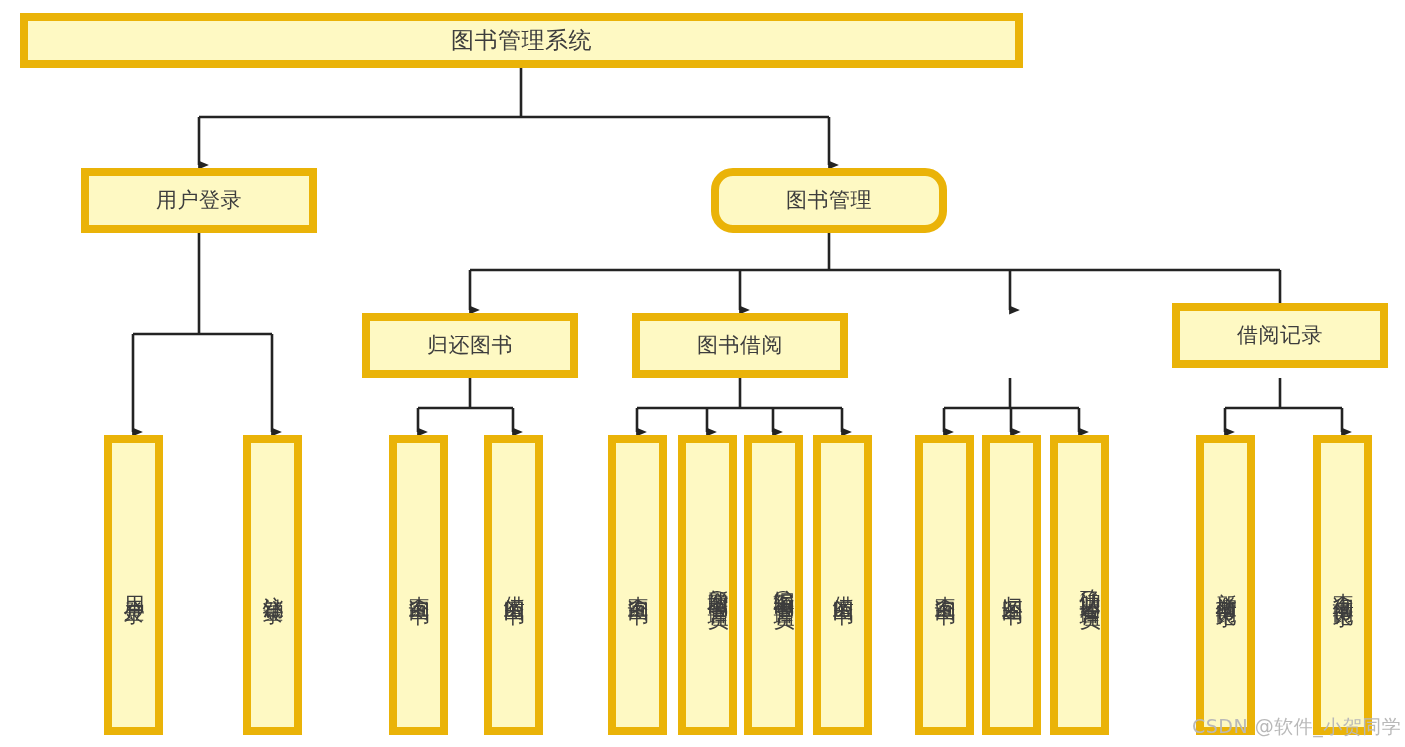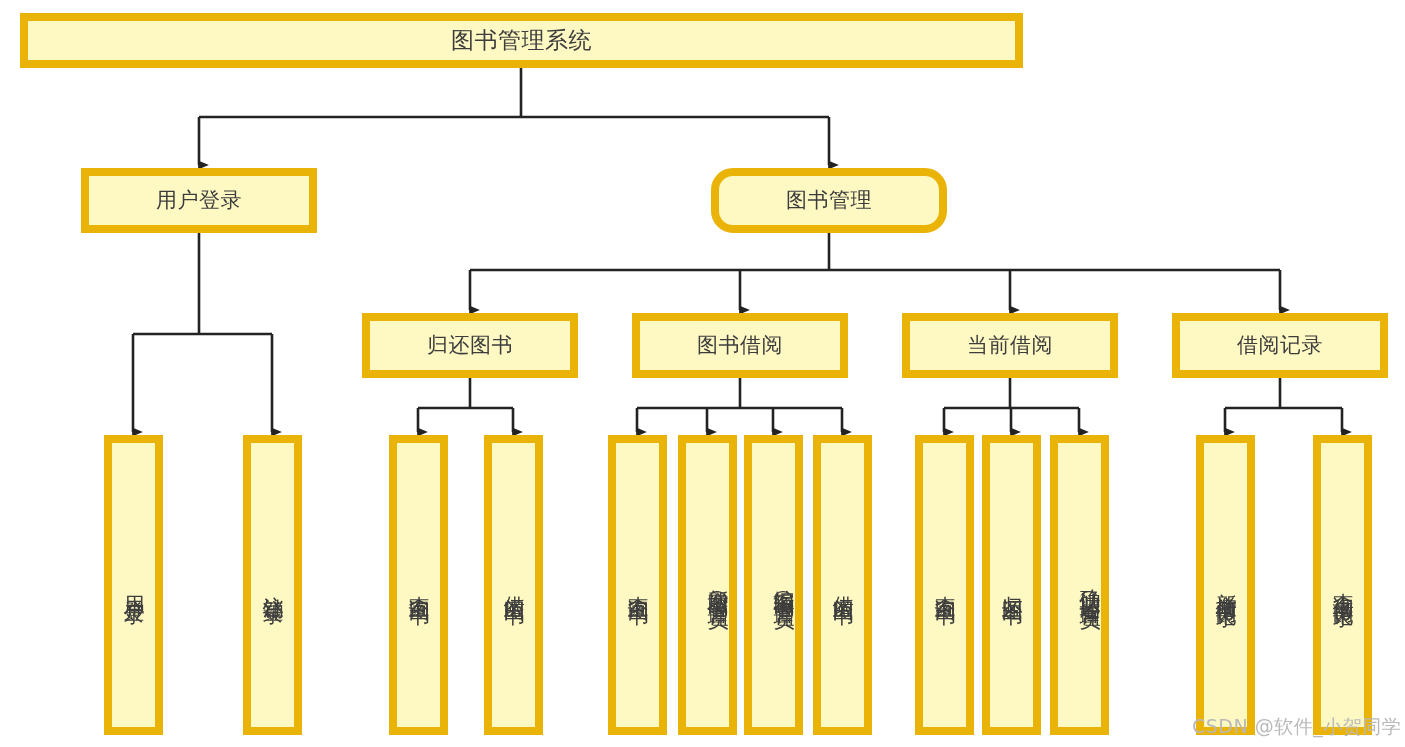--- a/index.html
+++ b/index.html
@@ -120,22 +120,21 @@
     </g>
   </svg>
 
   <div class="node root" style="left:20px; top:13px; width:1003px; height:55px;">图书管理系统</div>
 
   <div class="node branch" style="left:81px; top:168px; width:236px; height:65px;">用户登录</div>
   <div class="node branch" style="left:711px; top:168px; width:236px; height:65px;border-radius:22px;">图书管理</div>
 
   <div class="node branch" style="left:362px; top:313px; width:216px; height:65px;">归还图书</div>
   <div class="node branch" style="left:632px; top:313px; width:216px; height:65px;">图书借阅</div>
-  <div class="node branch" style="left:902px; top:313px; width:216px; height:65px;">当前借阅</div>
-  <div class="node branch" style="left:1172px; top:313px; width:216px; height:65px;">借阅记录</div>
+  <div class="node branch" style="left:1172px; top:303px; width:216px; height:65px;">借阅记录</div>
 
   <div class="node leaf" style="left:104px; top:435px; width:59px; height:300px;">用户登录</div>
   <div class="node leaf" style="left:243px; top:435px; width:59px; height:300px;">注销登录</div>
 
   <div class="node leaf" style="left:389px; top:435px; width:59px; height:300px;">查询图书</div>
   <div class="node leaf" style="left:484px; top:435px; width:59px; height:300px;">借阅图书</div>
 
   <div class="node leaf" style="left:608px; top:435px; width:59px; height:300px;">查询图书</div>
   <div class="node leaf top-aligned" style="left:678px; top:435px; width:59px; height:300px;">新增图书（管理员）</div>
   <div class="node leaf top-aligned" style="left:744px; top:435px; width:59px; height:300px;">编辑图书（管理员）</div>

